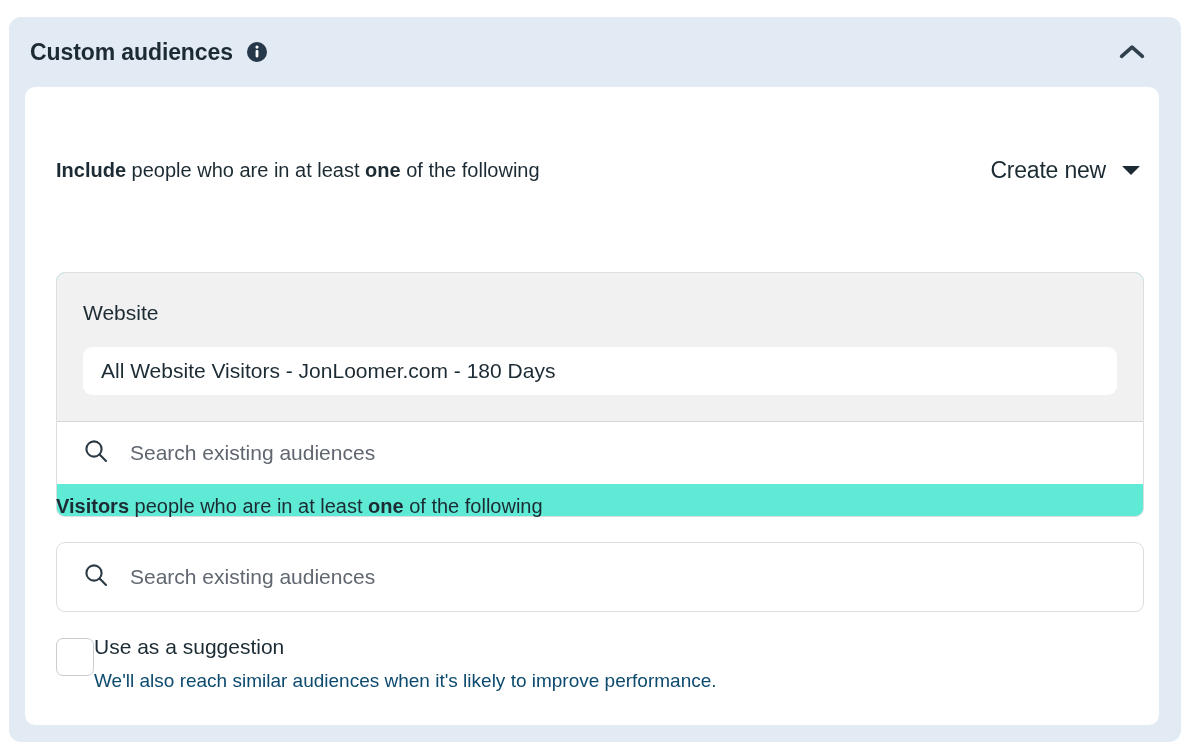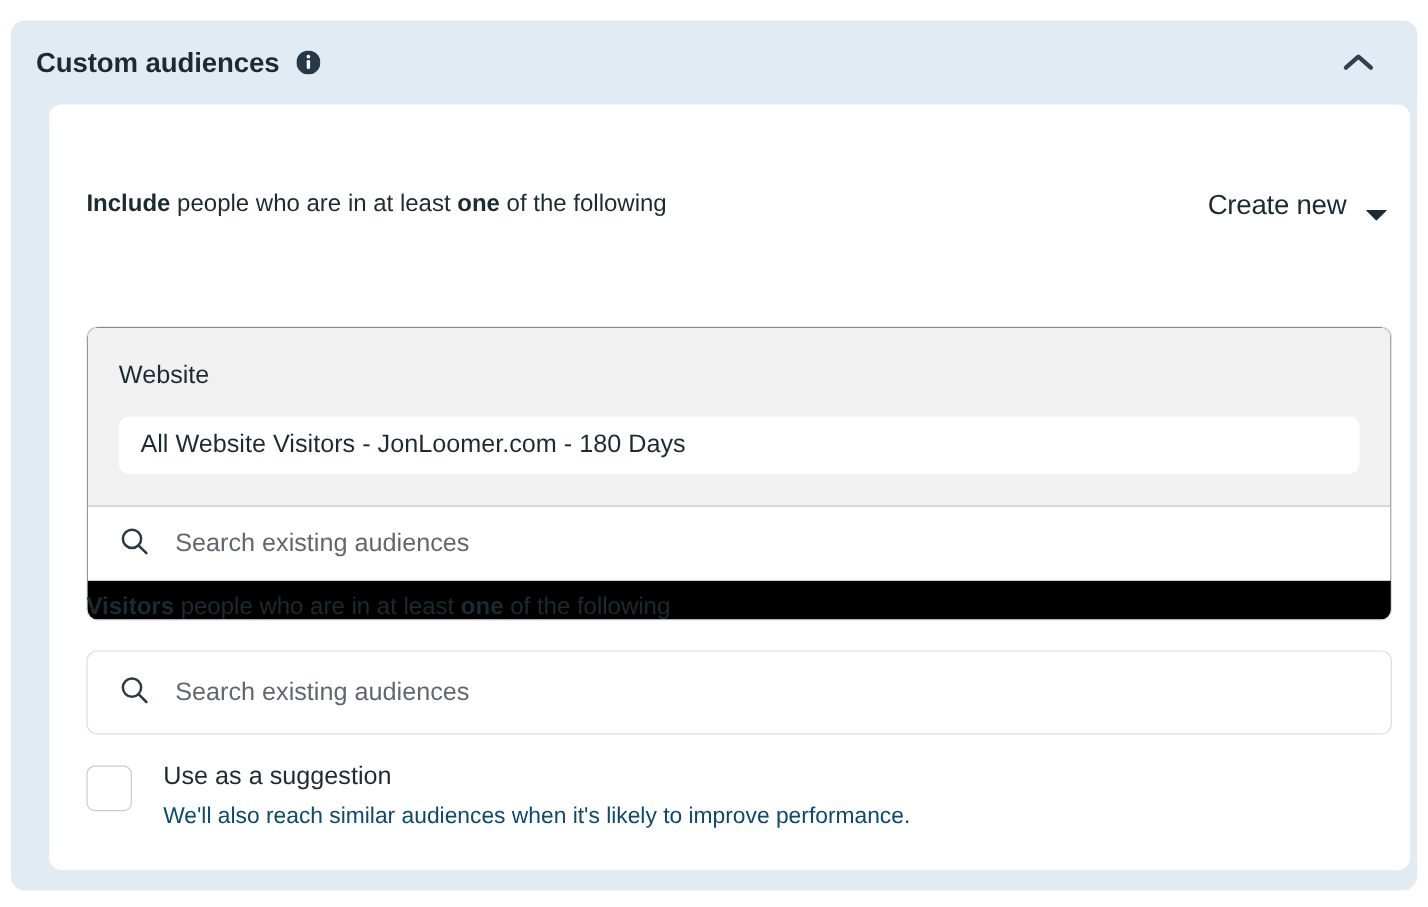--- a/index.html
+++ b/index.html
@@ -56,21 +56,21 @@
     height: 34px;
     display: flex;
     align-items: center;
     justify-content: center;
     cursor: pointer;
   }
 
   
   .card {
     position: absolute;
-    left: 32px;
+    left: 16px;
     top: 70px;
     width: 1134px;
     height: 638px;
     background: #ffffff;
     border-radius: 10px;
   }
 
   
   .include-row {
     position: absolute;
@@ -86,21 +86,21 @@
     font-size: 20px;
     color: #1c2b33;
     line-height: 1;
     white-space: nowrap;
   }
   .rule-label b { font-weight: bold; }
 
   .create-new {
     margin-left: auto;
     display: flex;
-    align-items: flex-end;
+    align-items: center;
     gap: 16px;
     cursor: pointer;
     padding-right: 4px;
   }
 
   .create-new-label {
     font-size: 23px;
     color: #1c2b33;
     letter-spacing: -0.2px;
   }
@@ -117,21 +117,21 @@
   
   .audience-box {
     position: absolute;
     left: 31px;
     top: 185px;
     width: 1088px;
     height: 245px;
     border: 1px solid #dcdee1;
     border-radius: 9px;
     overflow: hidden;
-    background: #000000;
+    background: #5eead4;
   }
 
   .audience-group {
     background: #f1f1f1;
     border-bottom: 1px solid #d3d6d9;
     padding: 28px 26px 26px 26px;
   }
 
   .group-title {
     font-size: 21px;
@@ -215,21 +215,20 @@
     height: 38px;
     border: 1px solid #c9ccd1;
     border-radius: 7px;
     background: #ffffff;
     flex: 0 0 auto;
     margin-top: 4px;
     cursor: pointer;
   }
 
   .suggestion-text {
-    margin-left: 26px;
   }
 
   .suggestion-title {
     font-size: 21px;
     color: #1c2b33;
     line-height: 1.28;
   }
 
   .suggestion-desc {
     font-size: 19px;

